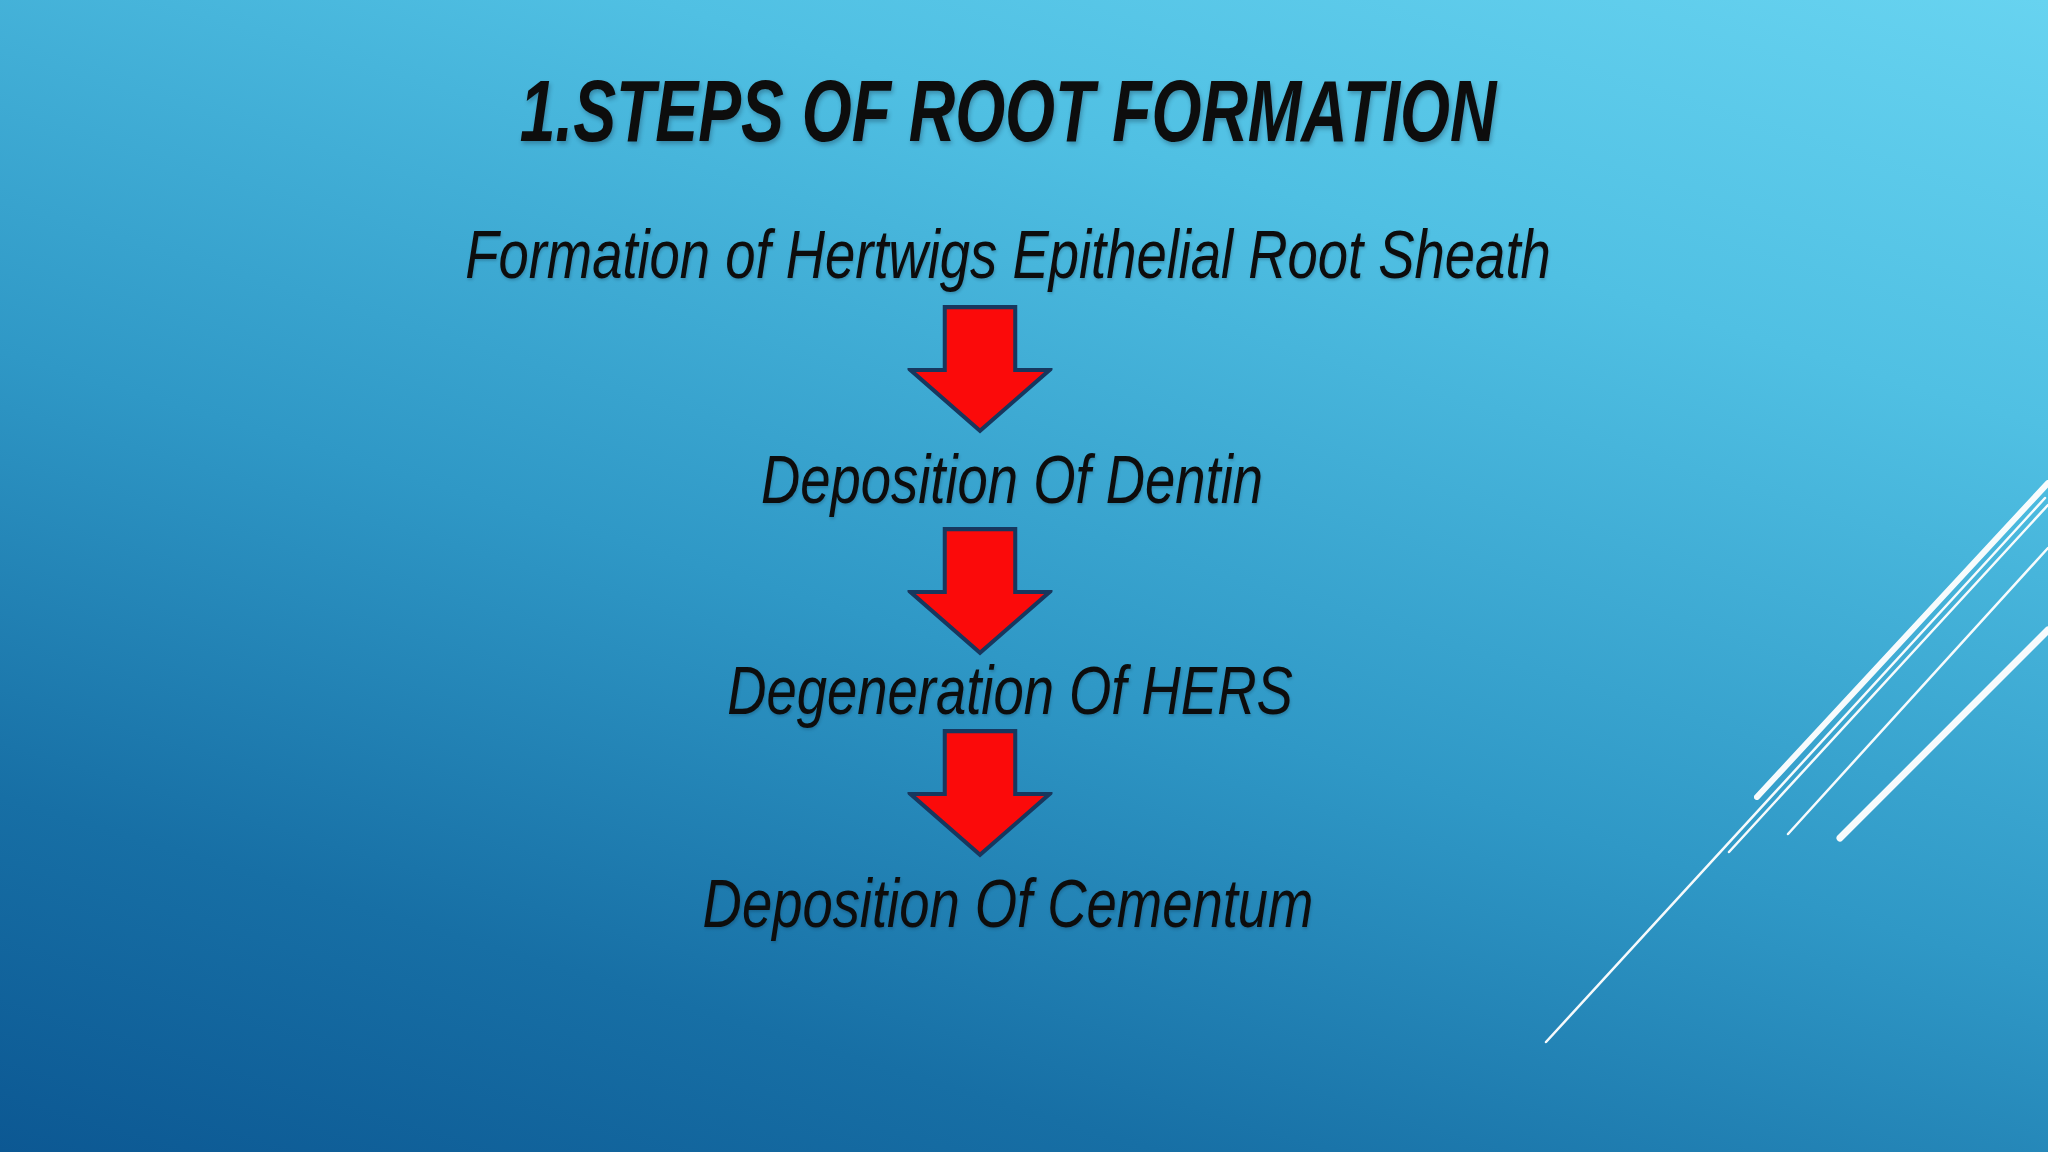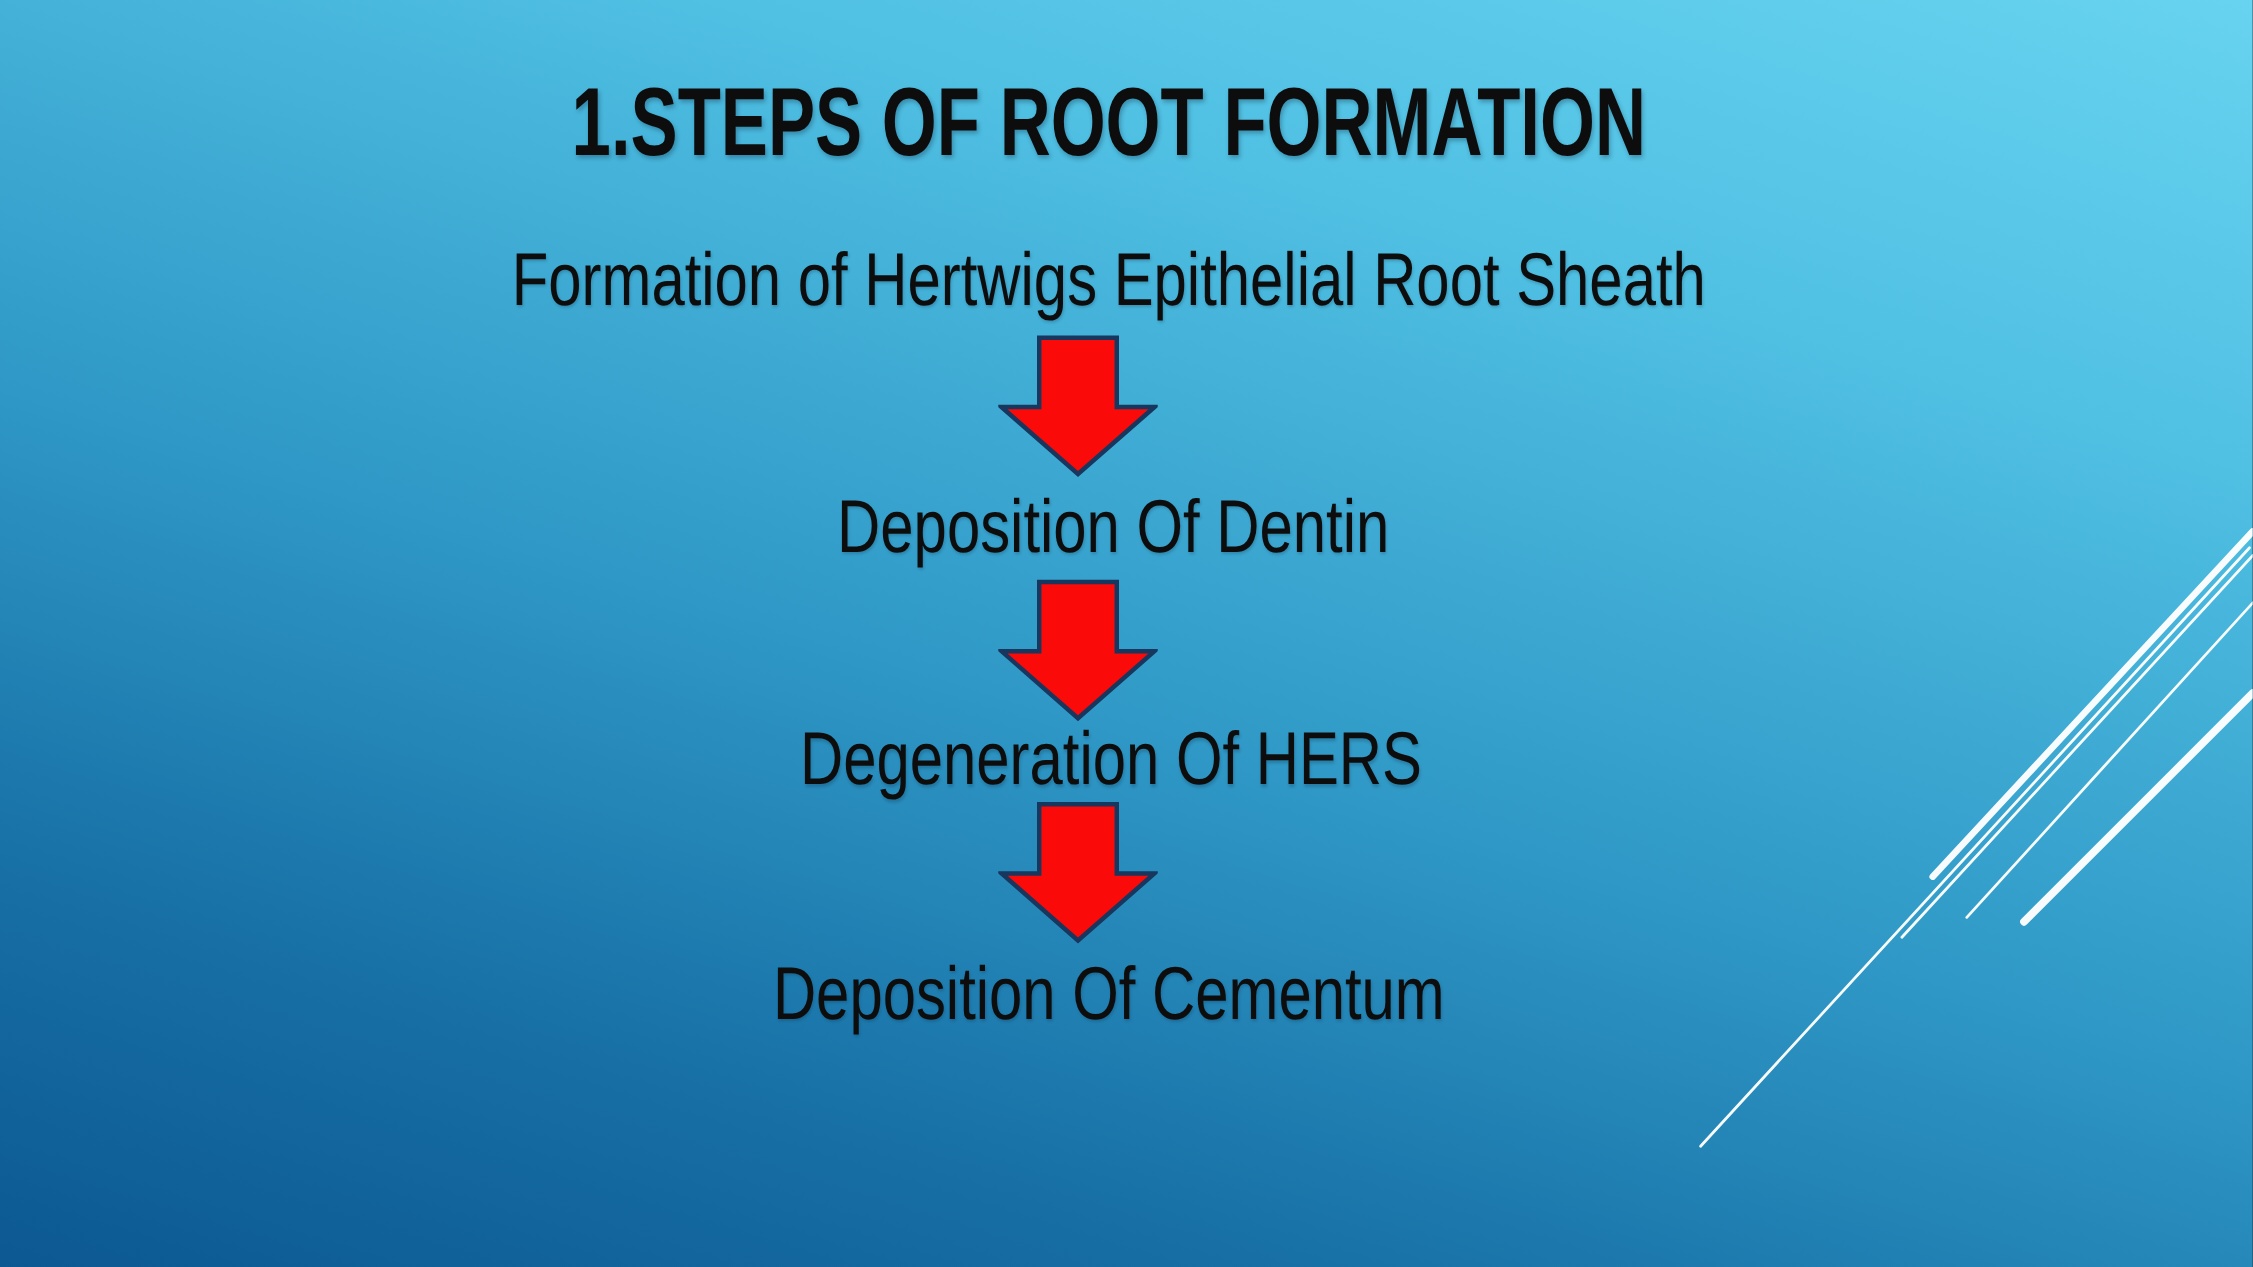--- a/index.html
+++ b/index.html
@@ -12,20 +12,21 @@
     width: 2048px;
     height: 1152px;
     overflow: hidden;
     font-family: "Liberation Sans", "DejaVu Sans", sans-serif;
     background: linear-gradient(197deg,
       var(--background-top, #67d3f0) 0%,
       #50c0e3 24%,
       #2f98c6 55%,
       #176fa5 80%,
       var(--background-bottom, #0c5893) 100%);
+    font-style: italic;
   }
   .decor-lines {
     position: absolute;
     left: 0; top: 0;
     width: 2048px;
     height: 1152px;
   }
   .decor-lines line {
     stroke: var(--accent-lines, #ffffff);
     stroke-linecap: round;

